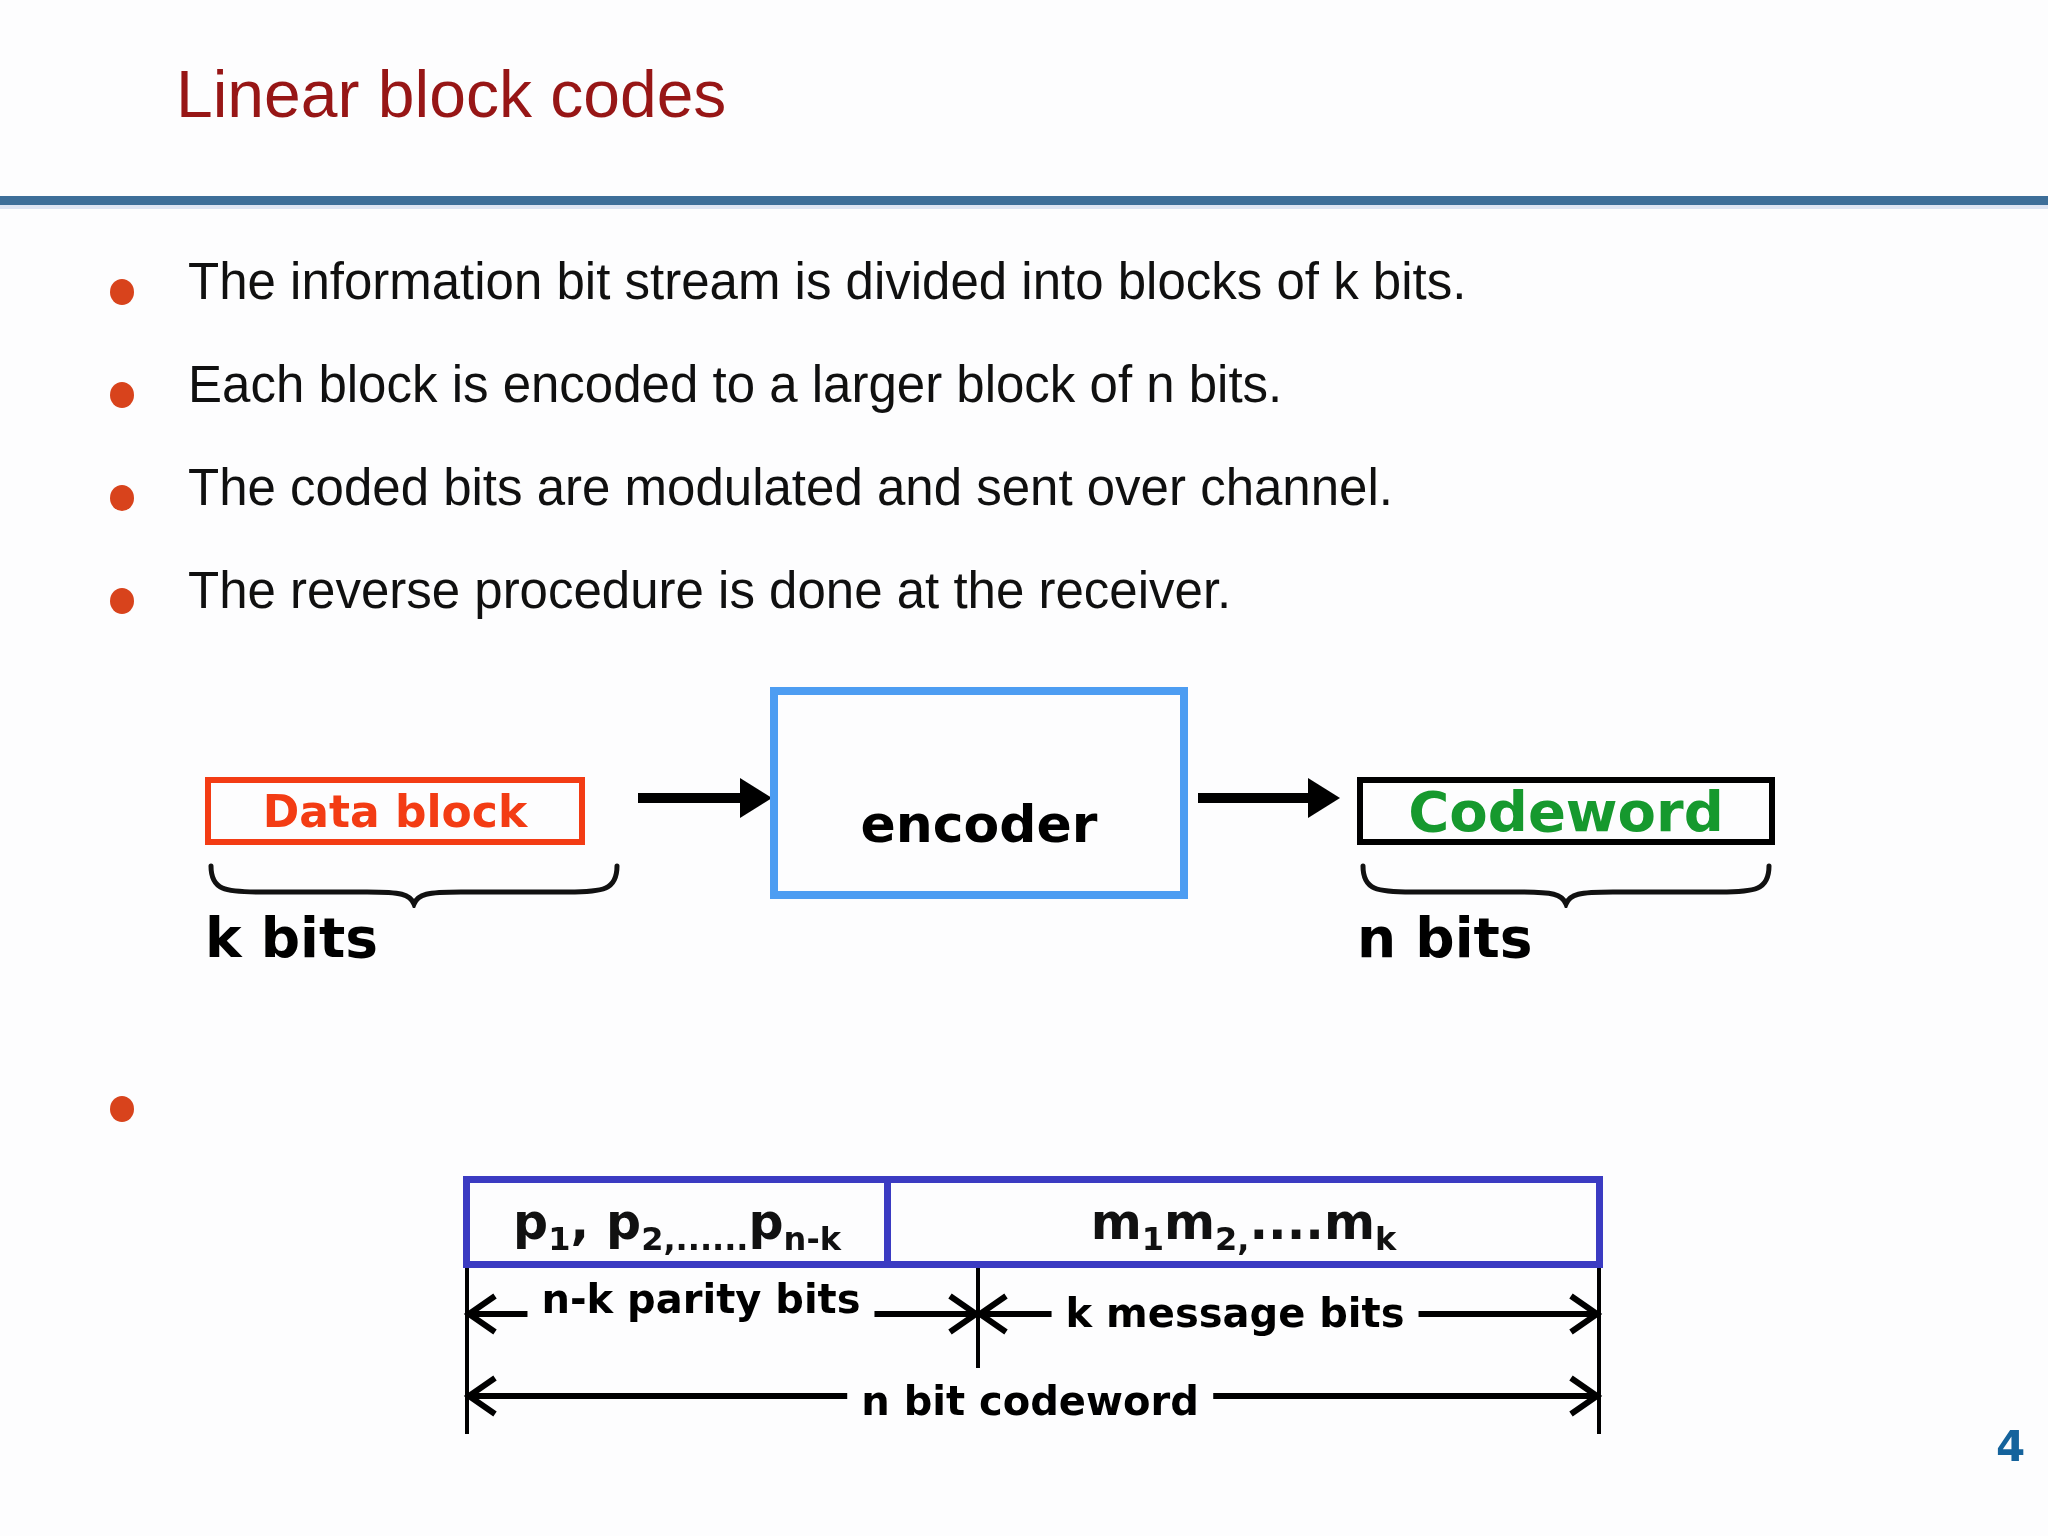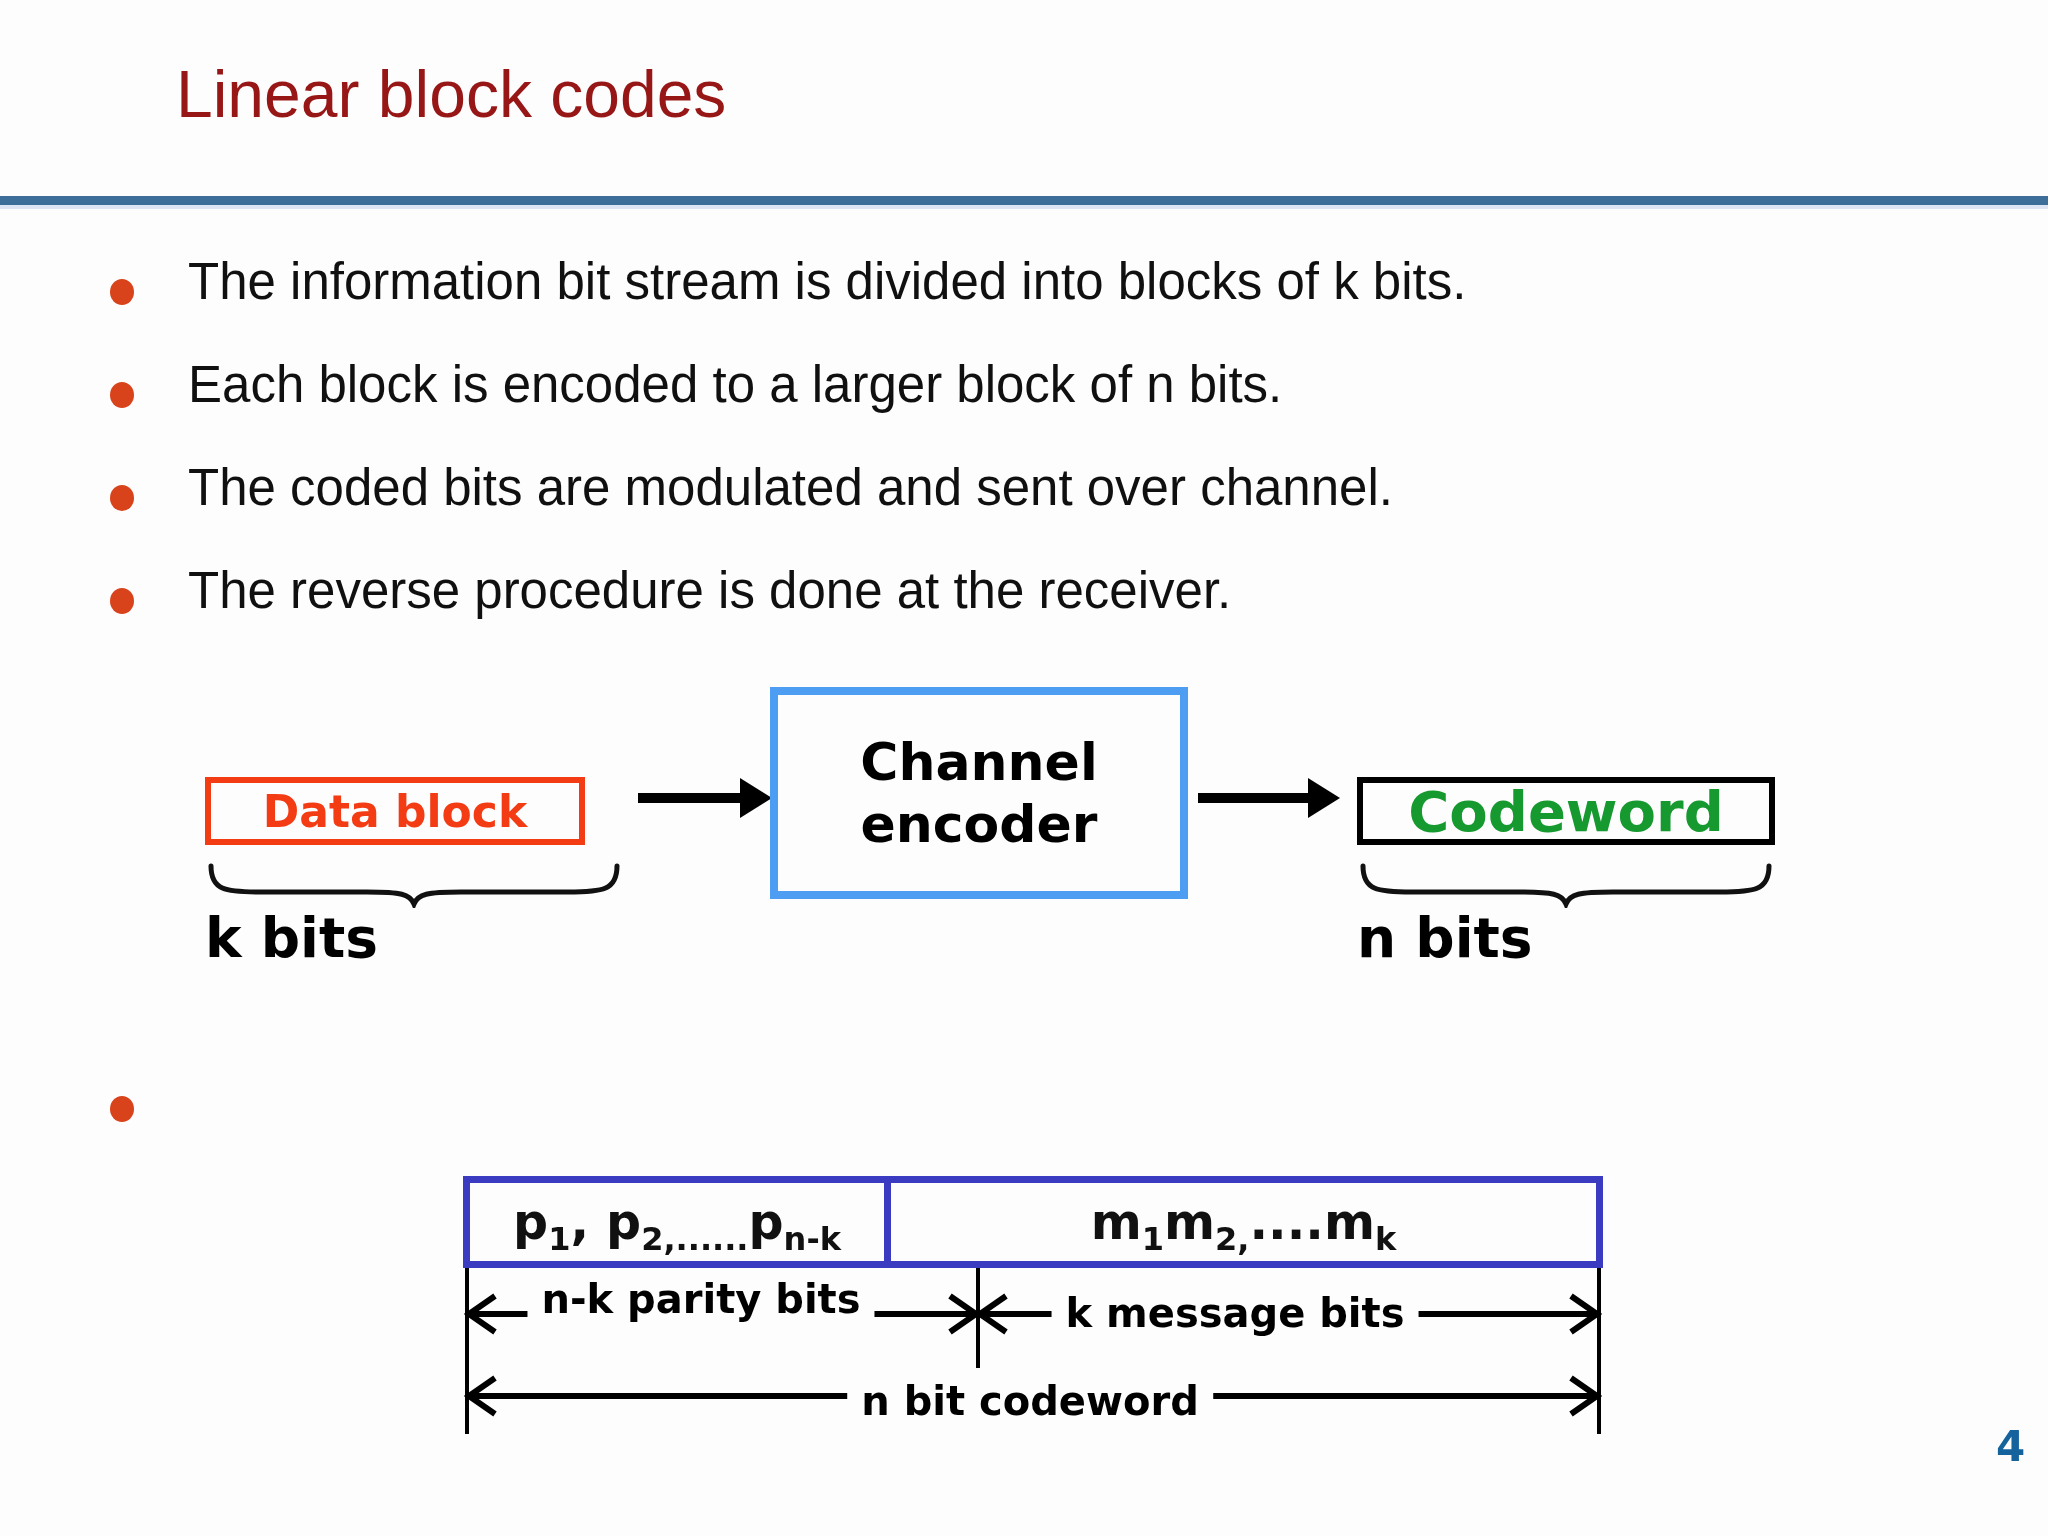--- a/index.html
+++ b/index.html
@@ -132,21 +132,21 @@
     <span>Data block</span>
   </div>
 
   <svg class="abs" style="left:634px;top:772px;" width="140" height="52" viewBox="0 0 140 52">
     <line x1="4" y1="26" x2="110" y2="26" stroke="#000" stroke-width="10"></line>
     <polygon points="106,6 138,26 106,46" fill="#000"></polygon>
   </svg>
 
   <div class="abs fbox encoder-box">
     <span>
-      <span>Channel</span><br>
+      <br>
       <span>encoder</span>
     </span>
   </div>
 
   <svg class="abs" style="left:1194px;top:772px;" width="148" height="52" viewBox="0 0 148 52">
     <line x1="4" y1="26" x2="118" y2="26" stroke="#000" stroke-width="10"></line>
     <polygon points="114,6 146,26 114,46" fill="#000"></polygon>
   </svg>
 
   <div class="abs fbox codeword-box">

